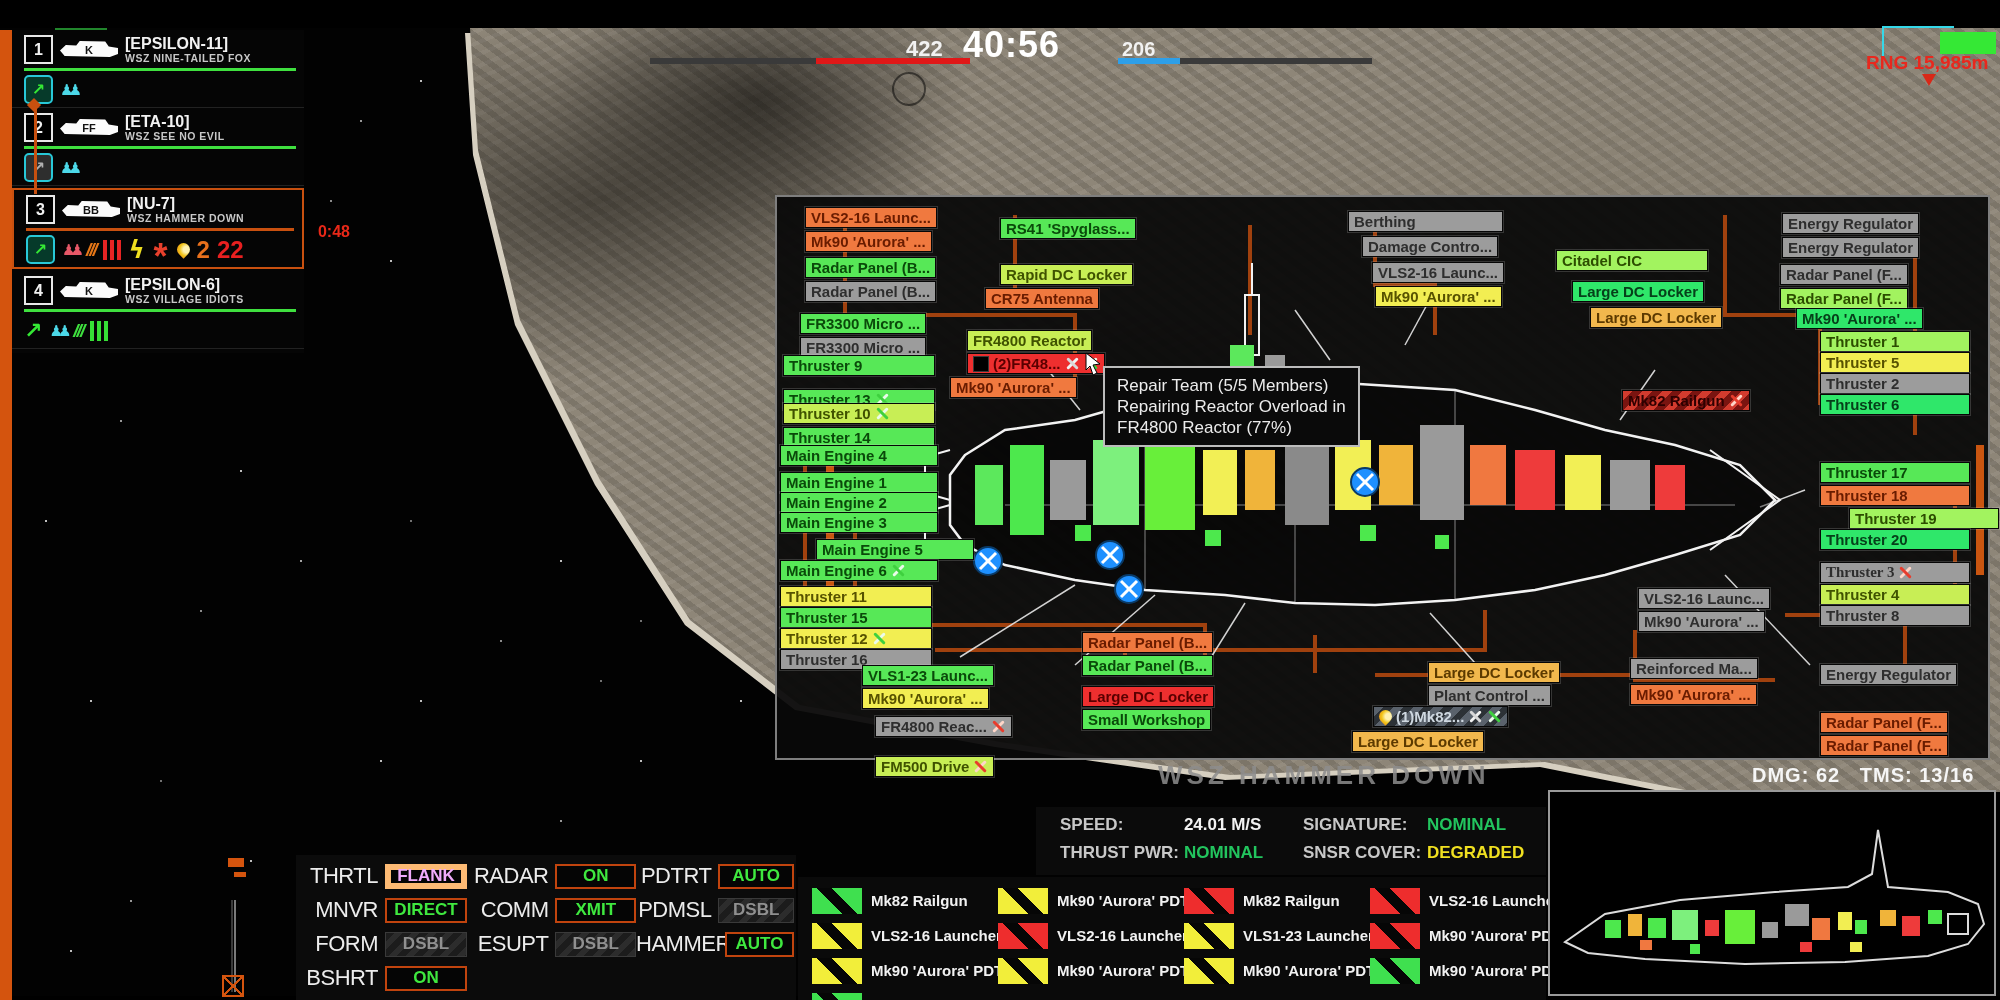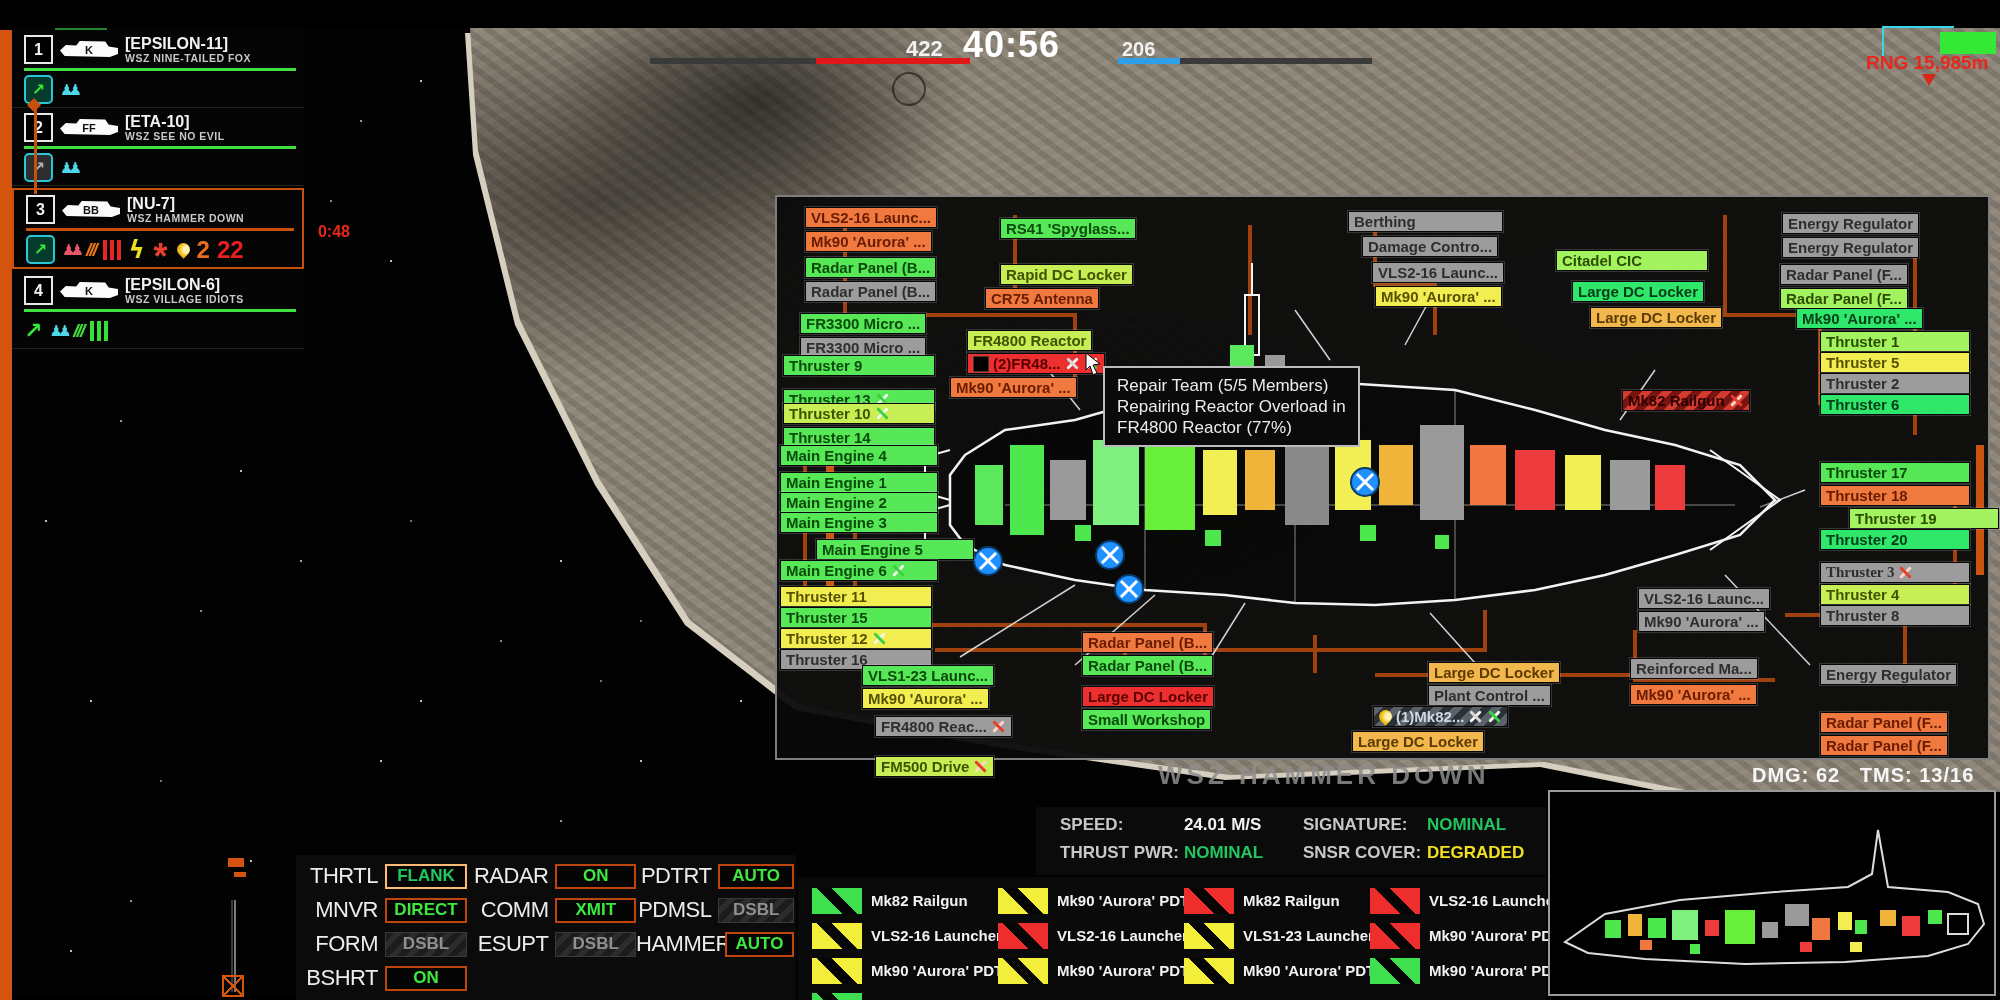--- a/index.html
+++ b/index.html
@@ -134,21 +134,21 @@
   .v-white{color:#f2f2f2;} .v-green{color:#22c55e;} .v-yellow{color:#f0e020;}
 
   
   #controls-panel{left:296px;top:855px;width:500px;height:145px;background:#0b0b0b;
     display:grid;grid-template-columns:172px 168px 158px;grid-auto-rows:34px;padding-top:4px;box-sizing:border-box;}
   .ctl-cell{display:flex;align-items:center;}
   .ctl-label{color:#ececec;font-size:22px;letter-spacing:-.5px;width:82px;text-align:right;margin-right:7px;}
   .ctl-value{width:82px;height:25px;display:flex;align-items:center;justify-content:center;
     font-weight:bold;font-size:17px;background:#050505;box-sizing:border-box;}
   .state-on .ctl-value{color:#3fe83f;border:2px solid #c1440e;}
-  .state-danger .ctl-value{color:#22c55e;border:2px solid #fdba74;}
+  .state-danger .ctl-value{color:#f0abfc;border:6px solid #fdba74;}
   .state-disabled .ctl-value{color:#909090;border:1px solid #3a3a3a;
     background:repeating-linear-gradient(135deg,#1c1c1c 0 6px,#2c2c2c 6px 12px);}
   #hud-widget-squares{left:228px;top:858px;width:16px;height:9px;background:#d4540e;box-shadow:4px 12px 0 -2px #d4540e;}
   #hud-widget-slider{left:234px;top:900px;width:2px;height:92px;background:#7a7a7a;box-shadow:-3px 0 0 #3a3a3a;}
   #hud-widget-xbox{left:222px;top:975px;width:18px;height:18px;border:2px solid #d4540e;position:absolute;
     background:linear-gradient(45deg,transparent 46%,#d4540e 46% 54%,transparent 54%),
                linear-gradient(-45deg,transparent 46%,#d4540e 46% 54%,transparent 54%);}
 
   
   #legend-panel{left:798px;top:877px;width:748px;height:123px;background:#0a0a0a;

